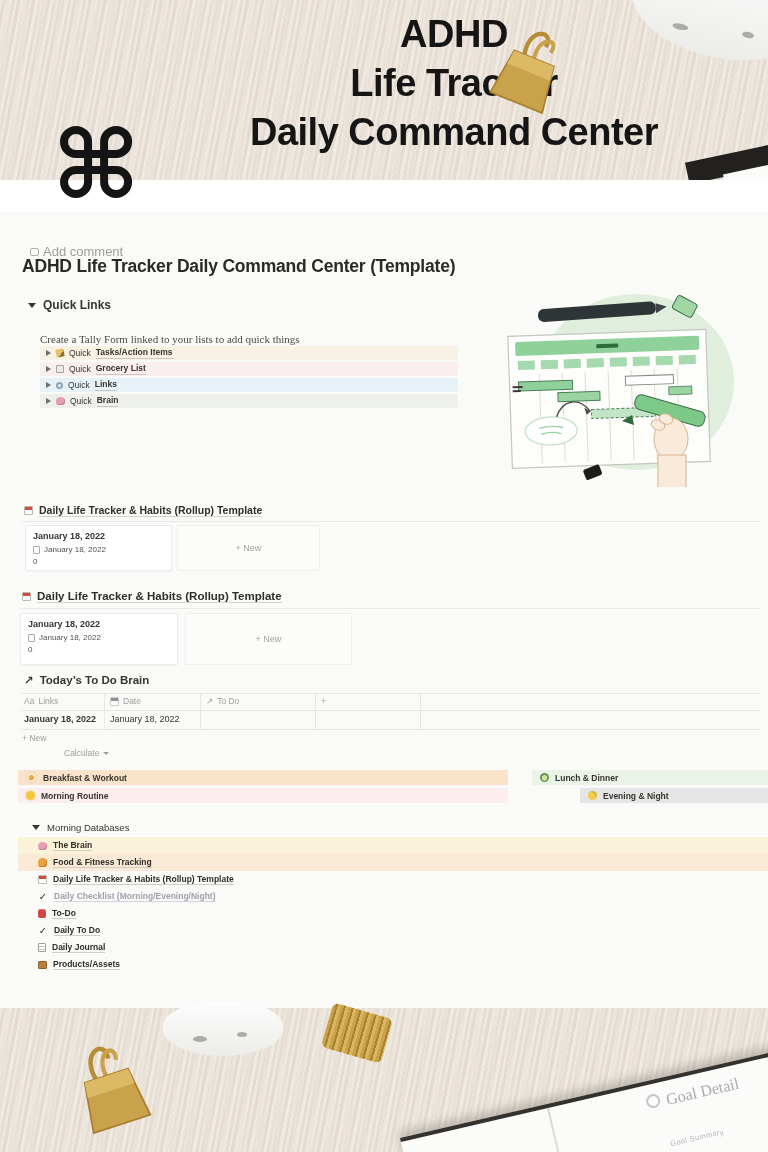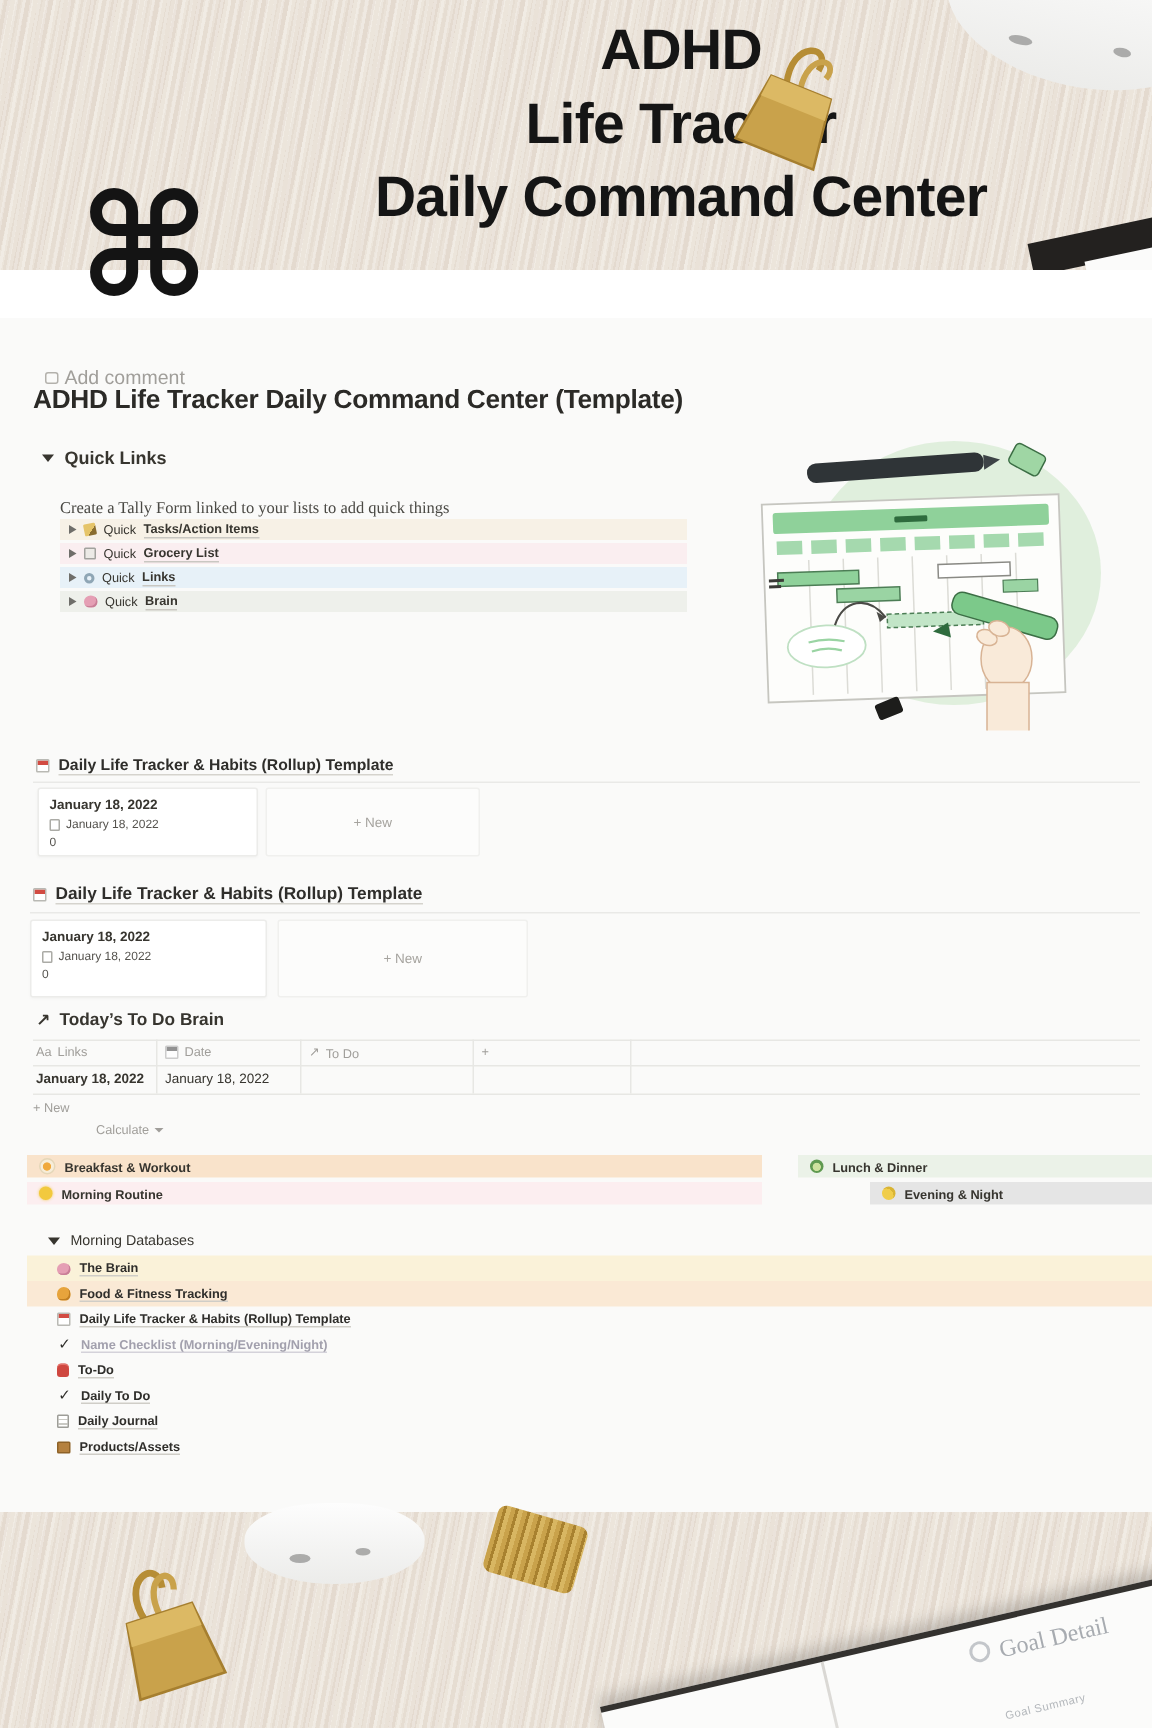--- a/index.html
+++ b/index.html
@@ -351,21 +351,21 @@
     <div class="abs dbrow db-1">
       <span class="ic muscle-icon"></span>
       <span class="lbl">Food &amp; Fitness Tracking</span>
     </div>
     <div class="abs dbrow db-2">
       <span class="ic calendar-icon"></span>
       <span class="lbl">Daily Life Tracker &amp; Habits (Rollup) Template</span>
     </div>
     <div class="abs dbrow db-3">
       <span class="ic check-icon"></span>
-      <span class="muted-link">Name Checklist (Morning/Evening/Night)</span>
+      <span class="muted-link">Daily Checklist (Morning/Evening/Night)</span>
     </div>
     <div class="abs dbrow db-4">
       <span class="ic backpack-icon"></span>
       <span class="lbl">To-Do</span>
     </div>
     <div class="abs dbrow db-5">
       <span class="ic check-icon"></span>
       <span class="lbl">Daily To Do</span>
     </div>
     <div class="abs dbrow db-6">

